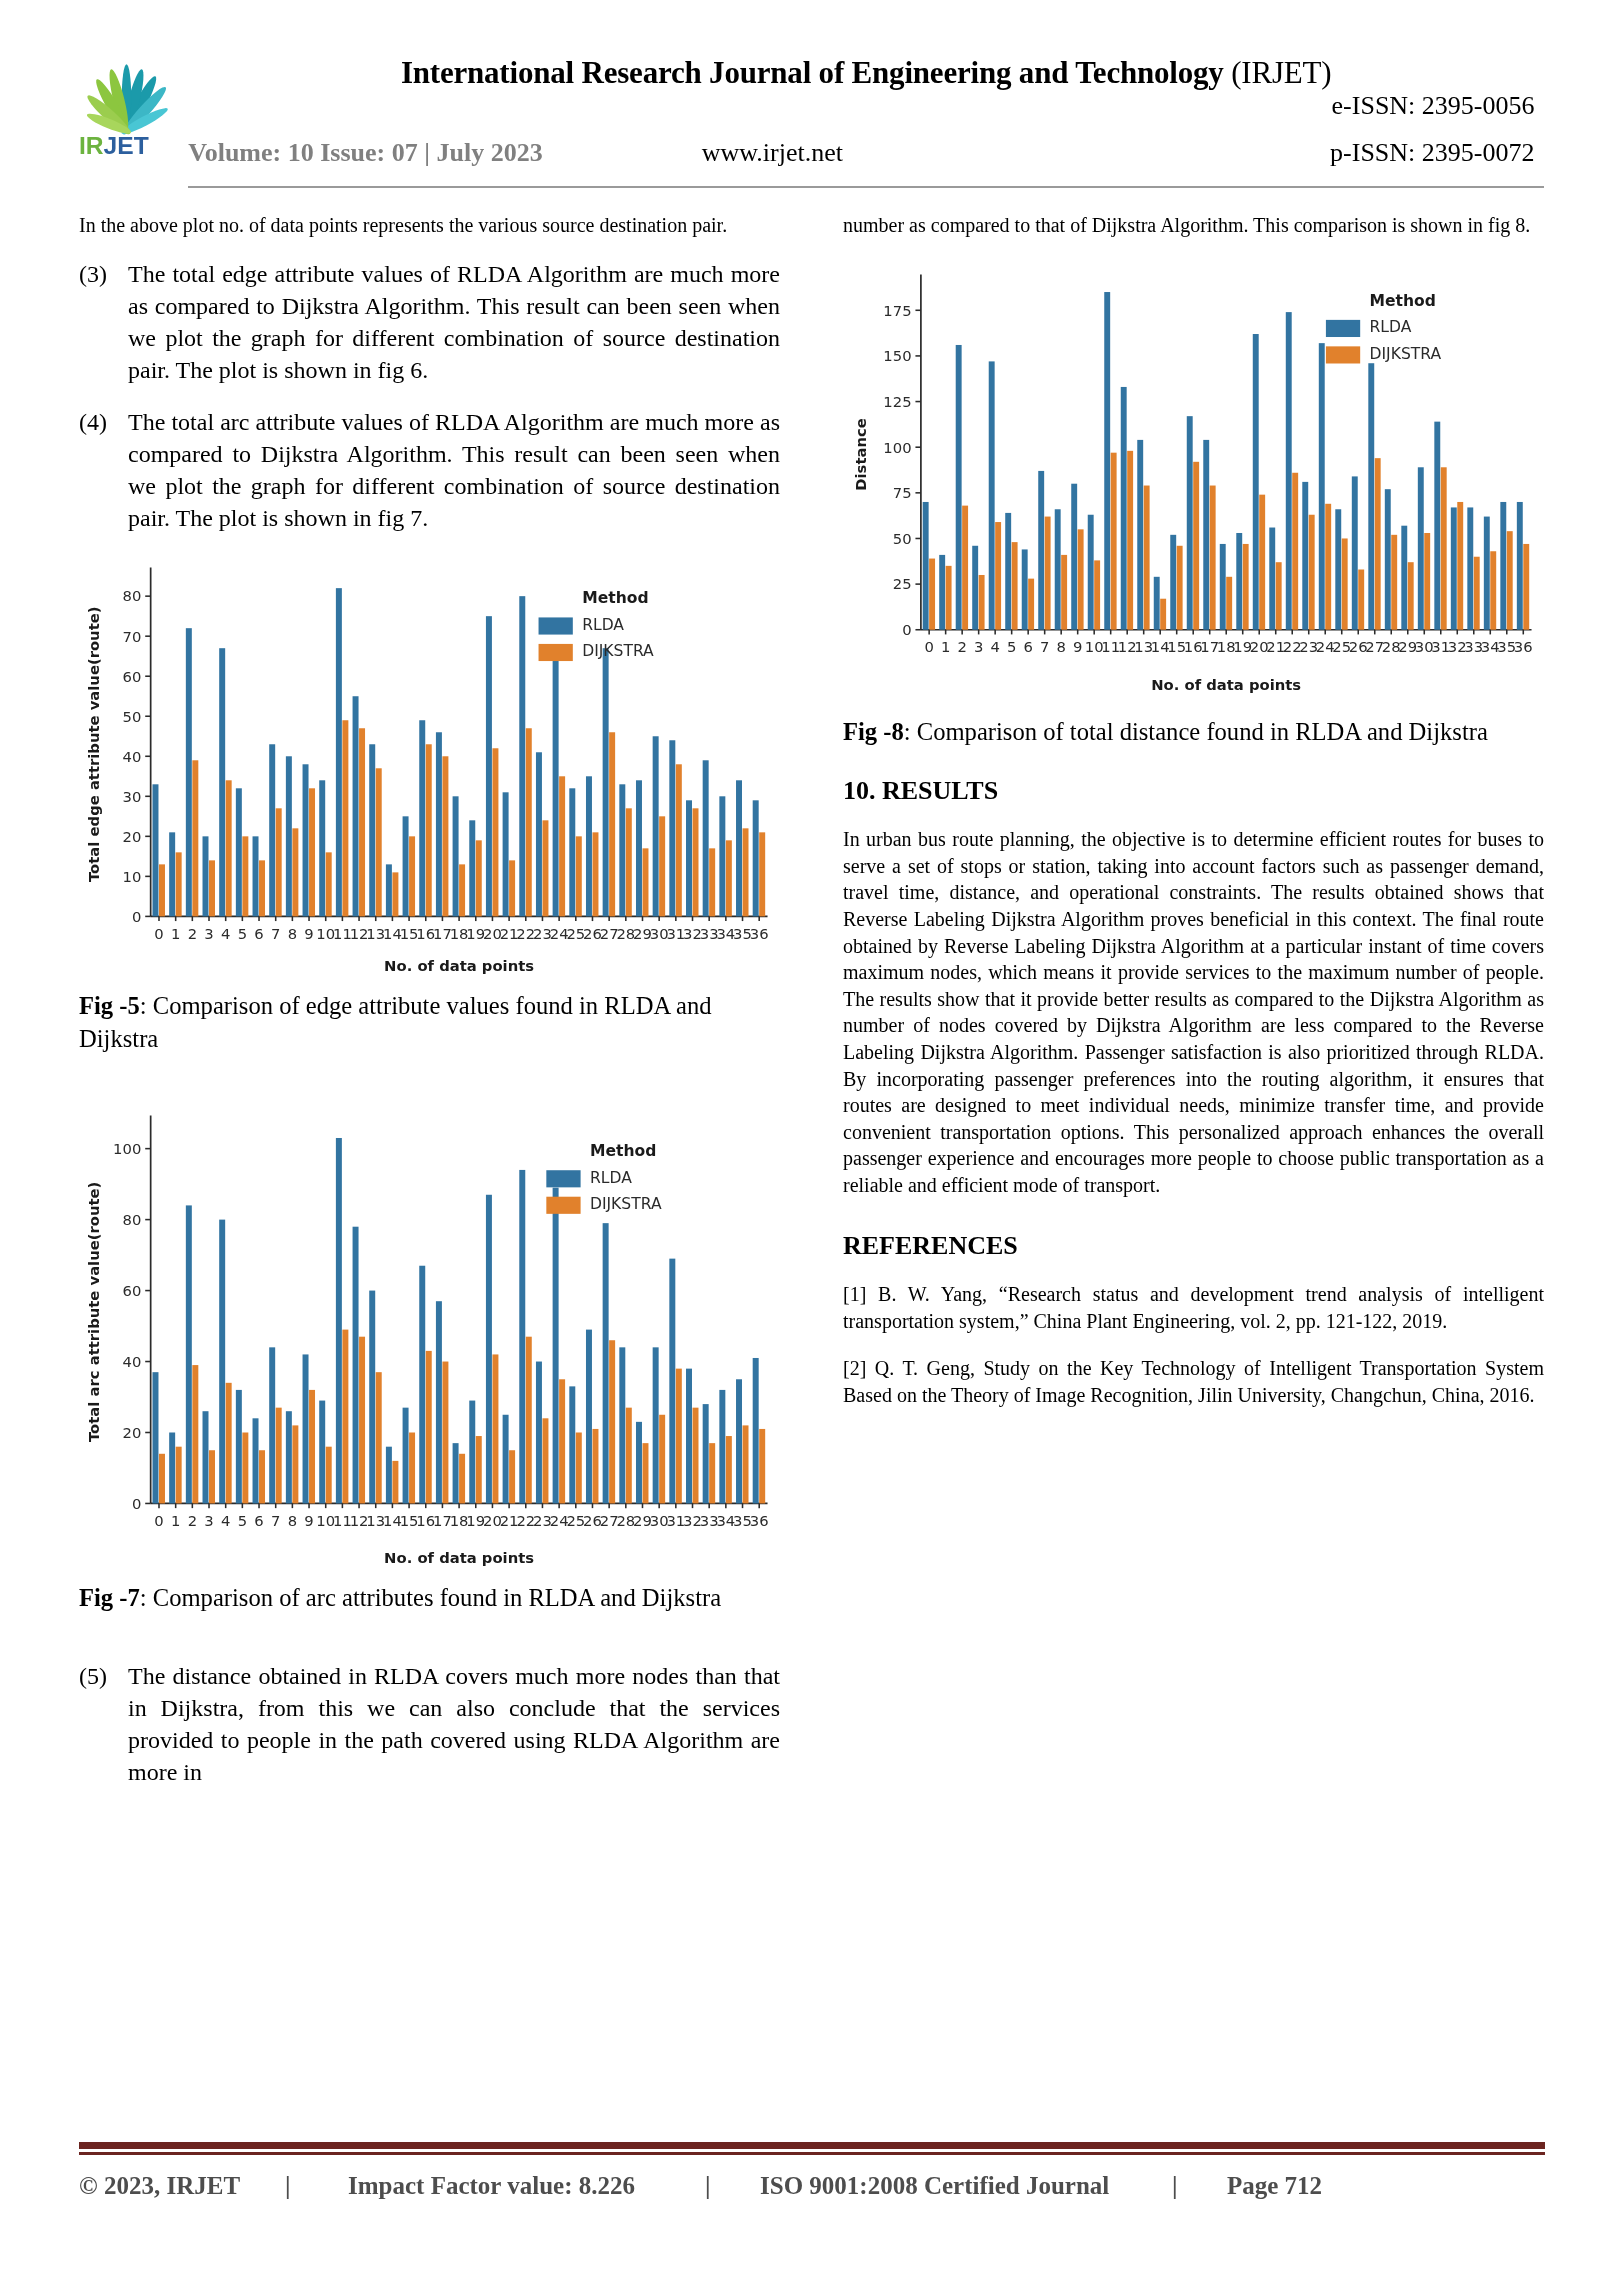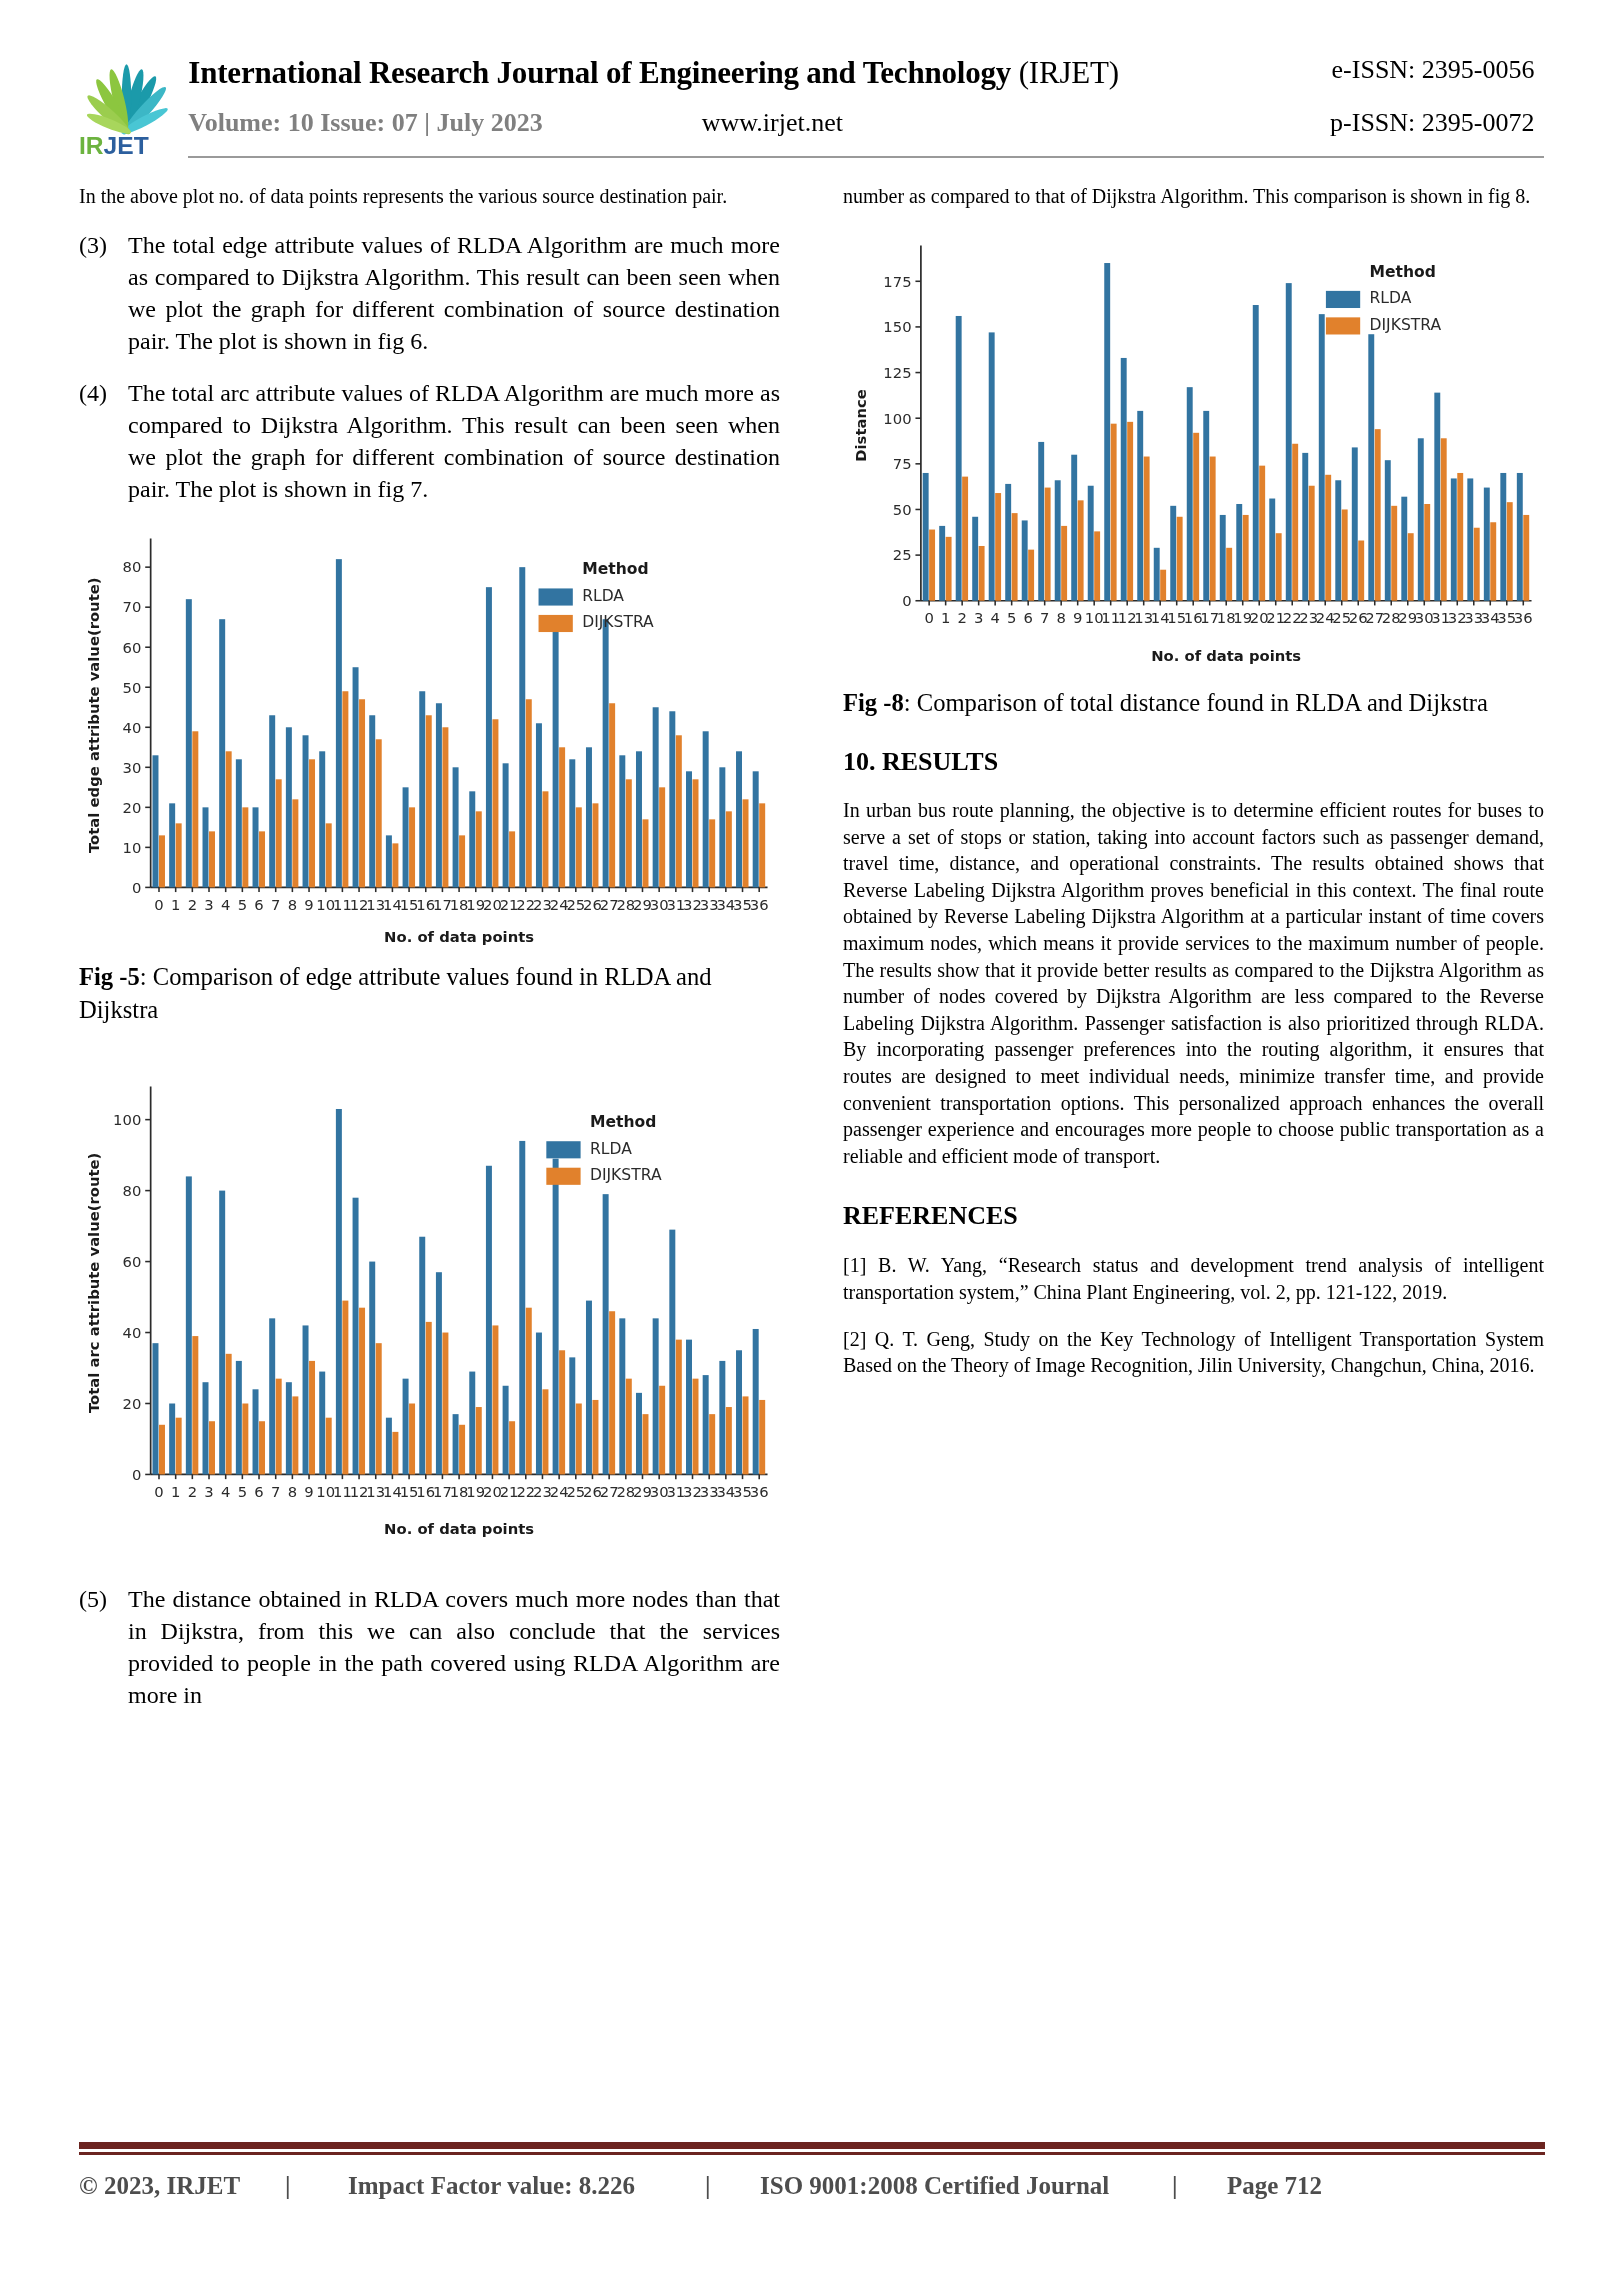--- a/index.html
+++ b/index.html
@@ -18,21 +18,21 @@
   .masthead { display:flex; align-items:flex-start; padding-top:55px; }
   .logo-box { width:103px; flex:0 0 103px; padding-top:3.2px; }
   .logo-fan { position:relative; width:95px; height:79px; }
   .logo-fan svg { display:block; }
   .logo-word { font-family:"Liberation Sans", sans-serif; font-weight:bold;
                 font-size:24.6px; letter-spacing:0px; line-height:1; margin-top:-3.2px; }
   .logo-word .g { color:#6cb33f; }
   .logo-word .b { color:#2c5f9e; }
 
   .mast-right { flex:1; padding-left:6.3px; }
-  .mast-row1 { display:flex; align-items:flex-start; }
+  .mast-row1 { display:flex; align-items:center;flex-direction:column; }
   .journal-title { font-family:"Liberation Serif", serif; font-weight:bold;
                    font-size:31px; letter-spacing:-0.2px; white-space:nowrap; }
   .journal-title .irjet { font-weight:normal; }
   .eissn { margin-left:auto; font-size:26px; white-space:nowrap; padding-right:9.5px;}
   .mast-row2 { display:flex; align-items:baseline; margin-top:17.4px; }
   .vol { color:#808080; font-weight:bold; font-size:26px; white-space:nowrap; }
   .web { font-size:26px; margin-left:159px; }
   .pissn { margin-left:auto; font-size:26px; white-space:nowrap; padding-right:9.5px;}
   .rule-top { border-bottom:2.4px solid #9a9a9a; margin-top:17.4px; }
 
@@ -486,20 +486,23 @@
               <text x="873.2972972972974" y="547" text-anchor="middle" font-size="19" class="tick-lbl">36</text>
               <text x="488" y="594" text-anchor="middle" font-size="19" class="ax-title">No. of data points</text>
               <text x="0" y="0" text-anchor="middle" font-size="19" class="ax-title" transform="translate(26,272) rotate(-90)">Total arc attribute value(route)</text>
               <text x="656" y="72" font-size="20" class="lgd-title">Method</text>
               <rect x="600" y="90.16" width="44" height="22" fill="#3274a1"></rect>
               <text x="656" y="106" font-size="20" class="lgd-lbl">RLDA</text>
               <rect x="600" y="124.16" width="44" height="22" fill="#e1812c"></rect>
               <text x="656" y="140" font-size="20" class="lgd-lbl">DIJKSTRA</text>
             </svg>
         </div>
+        <p class="caption">
+          <b>Fig -7</b><span>: Comparison of arc attributes found in RLDA and Dijkstra</span>
+        </p>
       </div>
 
       <div class="numitem" style="margin-top:46px;">
         <div class="num">(5)</div>
         <div class="txt">The distance obtained in RLDA covers much more nodes than that in Dijkstra, from this we can also conclude that the services provided to people in the path covered using RLDA Algorithm are more in</div>
       </div>
 
     </div>
 
     <div class="col right">

